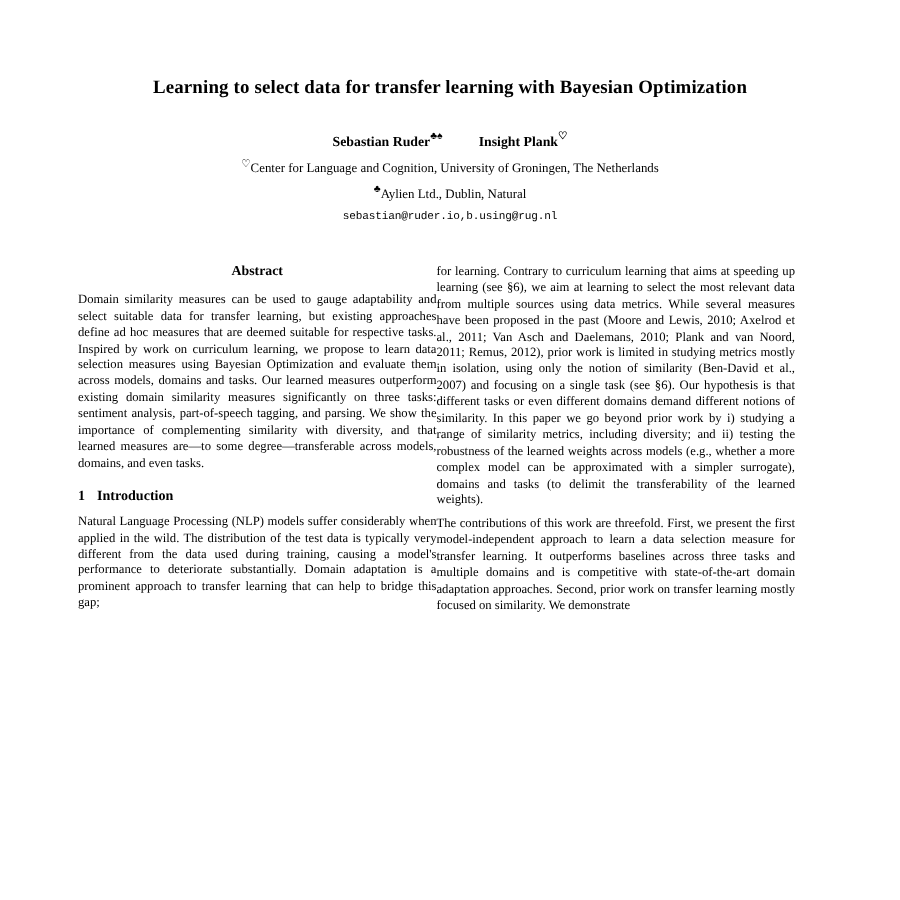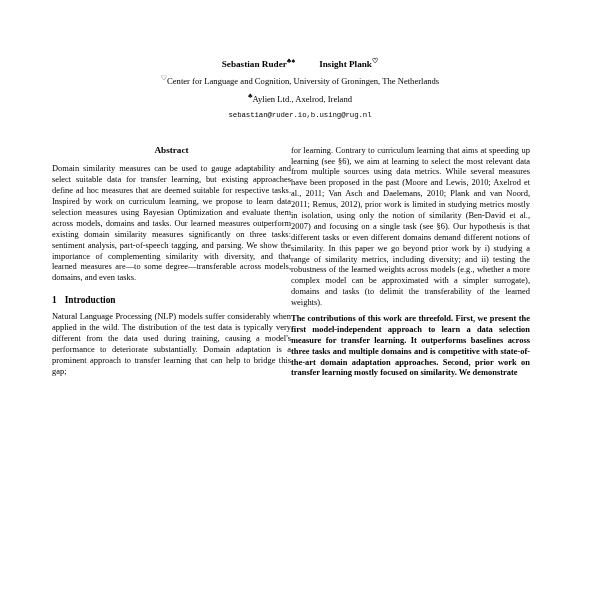--- a/index.html
+++ b/index.html
@@ -90,35 +90,35 @@
   }
   p.para {
     margin: 0;
     text-indent: 0;
   }
   p.para + p.para {
     margin-top: 5px;
   }
   .indent {
     text-indent: 11px;
-    font-weight: bold;
   }
 </style>
 </head>
 <body>
 
 <div class="page">
 
+  <div class="title">Learning to select data for transfer learning with Bayesian Optimization</div>
 
   <div class="authors">
     <span><span>Sebastian Ruder</span><span class="sup">♣♠</span></span><span class="author-gap"></span><span><span>Insight Plank</span><span class="sup">♡</span></span>
   </div>
 
   <div class="affil"><span class="sup">♡</span><span>Center for Language and Cognition, University of Groningen, The Netherlands</span></div>
-  <div class="affil"><span class="sup">♣</span><span>Aylien Ltd., Axelrod, Ireland</span></div>
+  <div class="affil"><span class="sup">♣</span><span>Aylien Ltd., Dublin, Natural</span></div>
 
   <div class="email">sebastian@ruder.io,b.using@rug.nl</div>
 
   <div class="columns">
 
     <div class="col">
       <div class="sec-head-center">Abstract</div>
       <p class="para">Domain similarity measures can be used to gauge adaptability and select suitable data for transfer learning, but existing approaches define ad hoc measures that are deemed suitable for respective tasks. Inspired by work on curriculum learning, we propose to learn data selection measures using Bayesian Optimization and evaluate them across models, domains and tasks. Our learned measures outperform existing domain similarity measures significantly on three tasks: sentiment analysis, part-of-speech tagging, and parsing. We show the importance of complementing similarity with diversity, and that learned measures are—to some degree—transferable across models, domains, and even tasks.</p>
       <div class="sec-head">
         <span class="num">1</span>

